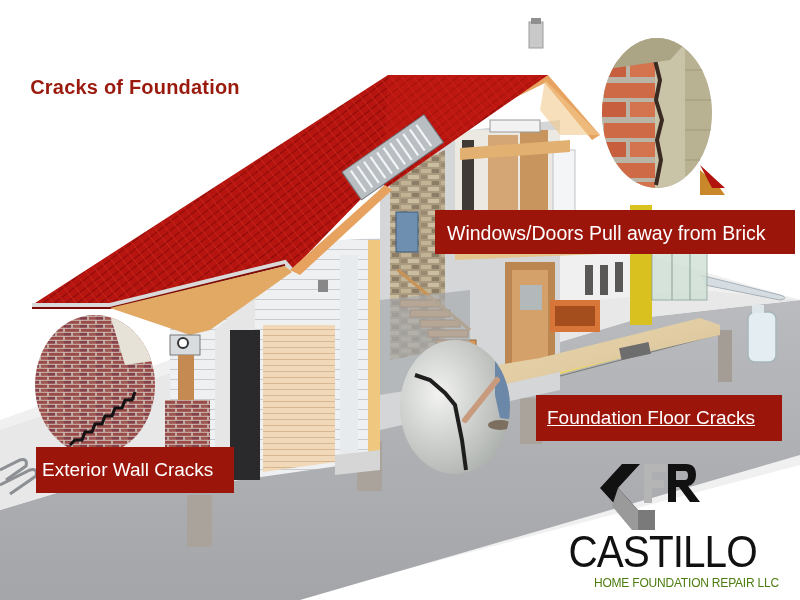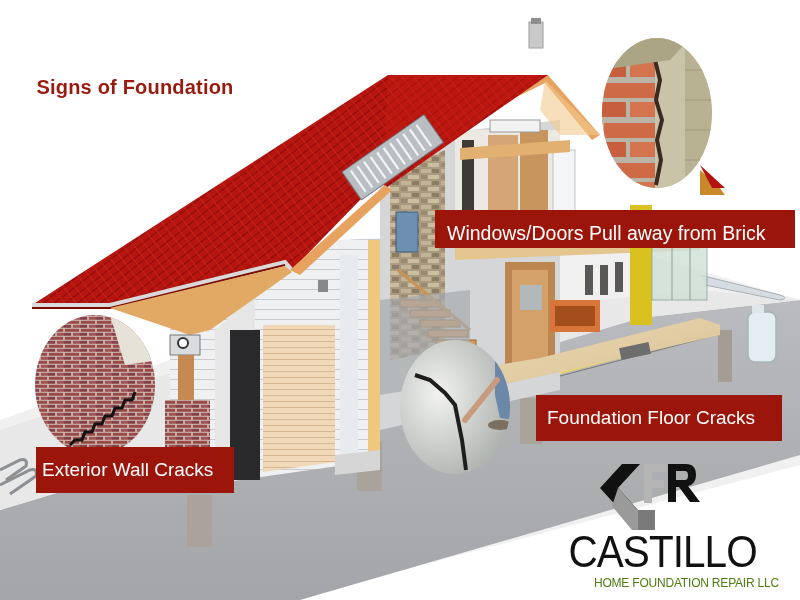--- a/index.html
+++ b/index.html
@@ -2,22 +2,22 @@
 <html><head>
   <meta charset="utf-8">
   <style>
     html, body { margin: 0; padding: 0; }
     body { width: 800px; height: 600px; background: #ffffff; overflow: hidden; position: relative; font-family: "Liberation Sans", sans-serif; }
     .stage { position: absolute; left: 0; top: 0; width: 800px; height: 600px; }
     .scene { position: absolute; left: 0; top: 0; }
     .title { position: absolute; left: 20px; top: 74px; width: 230px; text-align: center; color: #9a1a0e; font-weight: bold; font-size: 20px; line-height: 26px; letter-spacing: 0.2px; }
     .label { position: absolute; background: #9b150b; color: #ffffff; font-size: 19px; line-height: 22px; white-space: nowrap; box-sizing: border-box; }
     .label span { display: block; }
-    .label-windows { left: 435px; top: 210px; width: 360px; height: 38px; padding: 12px 0 0 12px; font-size: 19.5px; }
-    .label-floor { left: 536px; top: 395px; width: 246px; height: 46px; padding: 12px 0 0 11px; }
+    .label-windows { left: 435px; top: 210px; width: 360px; height: 44px; padding: 12px 0 0 12px; font-size: 19.5px; }
+    .label-floor { left: 536px; top: 395px; width: 246px; height: 46px; padding: 12px 0 0 11px; text-decoration: underline; }
     .label-exterior { left: 36px; top: 447px; width: 198px; height: 46px; padding: 12px 0 13px 6px; }
     .logo { position: absolute; left: 560px; top: 458px; width: 220px; height: 140px; text-decoration: underline; }
     .logo-name { position: absolute; left: 6px; top: 72px; width: 210px; text-align: center; font-size: 44px; line-height: 44px; font-weight: normal; color: #111111; letter-spacing: -1px; transform: scaleX(0.92); transform-origin: left top; }
     .logo-tag { position: absolute; left: 4px; top: 118px; width: 215px; text-align: right; font-size: 12px; line-height: 14px; color: #4d7c0f; letter-spacing: -0.2px; }
   </style>
 </head>
 <body>
 
 <div class="stage">
 
@@ -218,21 +218,21 @@
     </g>
 
     <g clip-path="url(#clipExt)">
       <rect x="30" y="315" width="130" height="140" fill="url(#brick)"></rect>
       <polygon points="110,315 160,315 160,360 125,365" fill="#e6e2d8"></polygon>
       <polyline points="70,445 75,440 82,440 85,432 92,432 95,424 102,424 105,416 112,416 115,408 122,408 125,400 132,400 135,392" fill="none" stroke="#121212" stroke-width="3"></polyline>
     </g>
   </svg>
 
   <div class="title">
-    <span>Signs of Foundation</span><br>
+    <span>Cracks of Foundation</span><br>
   </div>
 
   <div class="label label-windows">
     <span>Windows/Doors Pull away from Brick</span>
   </div>
   <div class="label label-floor">
     <span>Foundation Floor Cracks</span>
   </div>
   <div class="label label-exterior">
     <span>Exterior Wall Cracks</span>

